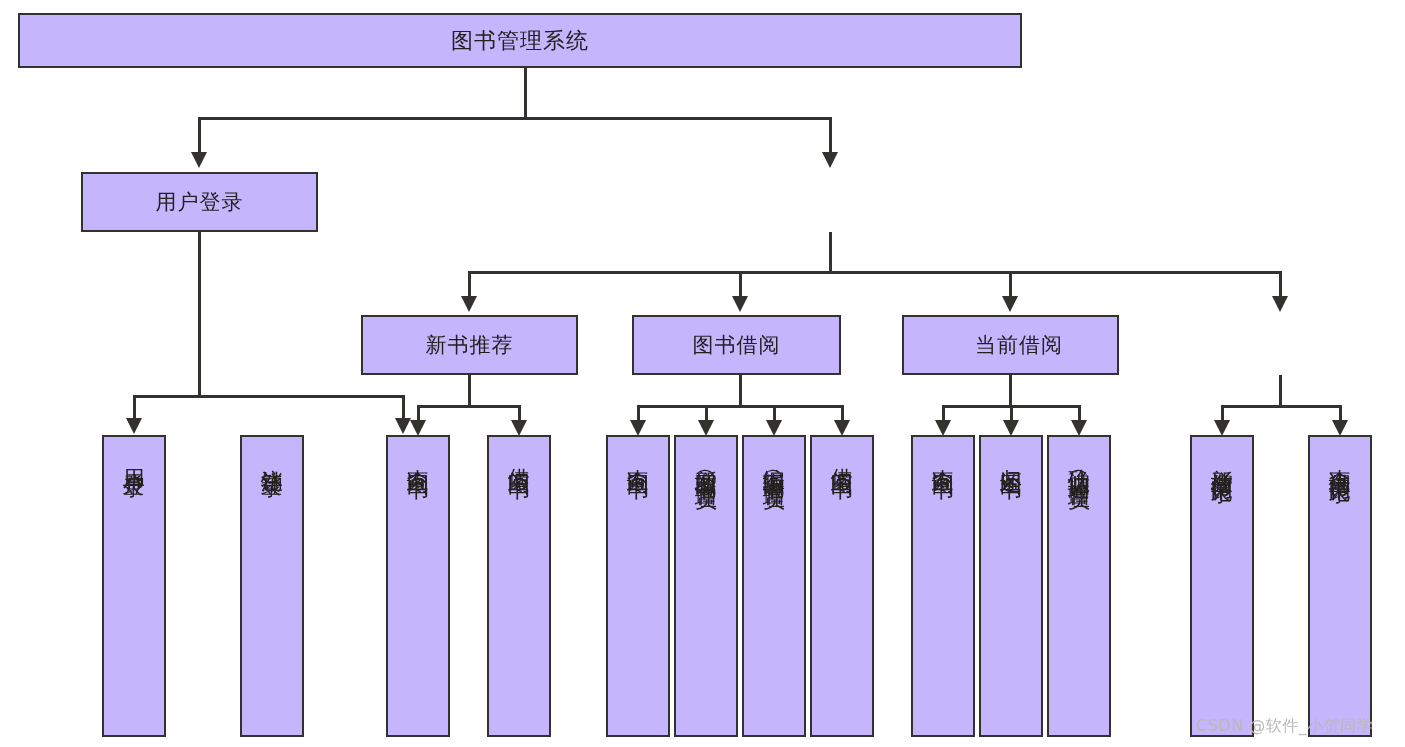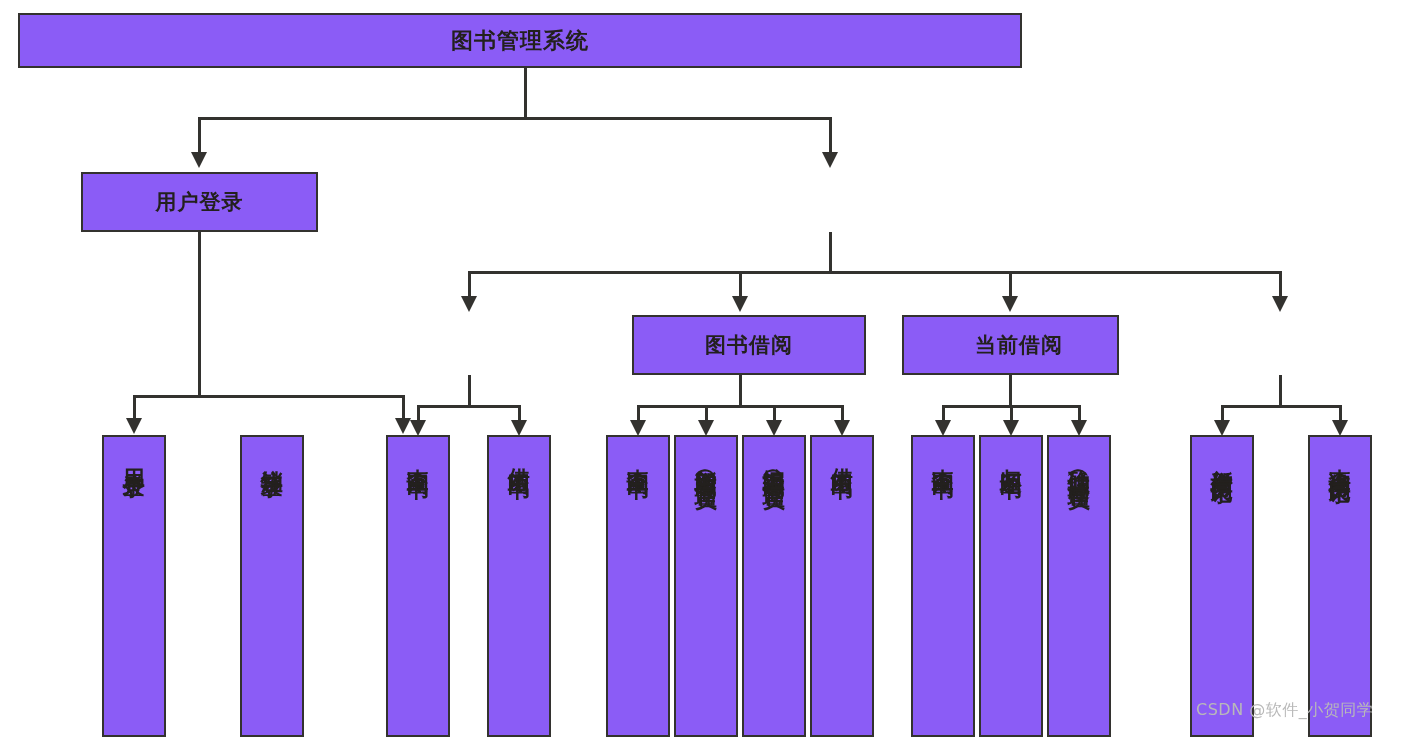--- a/index.html
+++ b/index.html
@@ -12,27 +12,26 @@
     position:relative;
     width:1405px;
     height:747px;
     background:#ffffff;
     overflow:hidden;
   }
   
   .box{
     position:absolute;
     box-sizing:border-box;
-    background:#8b5cf6;
+    background:#c4b5fd;
     border:2px solid #33322f;
     display:flex;
     align-items:center;
     justify-content:center;
     text-align:center;
-    font-weight:bold;
   }
   .box .lbl{
     font-size:21px;
     line-height:1.25;
     color:#23201e;
     letter-spacing:1px;
     white-space:nowrap;
   }
   .box.root .lbl{font-size:22px;}
   .box.lvl2 .lbl{font-size:21px;}
@@ -113,21 +112,24 @@
   <div class="hline" style="left:468px;top:271px;width:814px;"></div>
   <div class="vline" style="left:468px;top:271px;height:27px;"></div>
   <div class="arrow" style="left:461px;top:296px;"></div>
   <div class="vline" style="left:739px;top:271px;height:27px;"></div>
   <div class="arrow" style="left:732px;top:296px;"></div>
   <div class="vline" style="left:1009px;top:271px;height:27px;"></div>
   <div class="arrow" style="left:1002px;top:296px;"></div>
   <div class="vline" style="left:1279px;top:271px;height:27px;"></div>
   <div class="arrow" style="left:1272px;top:296px;"></div>
 
-  <div class="box lvl3" style="left:632px;top:315px;width:234px;height:60px;">
+  <div class="box lvl3" style="left:361px;top:315px;width:217px;height:60px;">
+    <span class="lbl">新书推荐</span>
+  </div>
+  <div class="box lvl3" style="left:632px;top:315px;width:209px;height:60px;">
     <span class="lbl">图书借阅</span>
   </div>
   <div class="box lvl3" style="left:902px;top:315px;width:217px;height:60px;padding-left:17px;">
     <span class="lbl">当前借阅</span>
   </div>
 
   <div class="vline" style="left:468px;top:375px;height:30px;"></div>
   <div class="hline" style="left:417px;top:405px;width:104px;"></div>
   <div class="vline" style="left:417px;top:405px;height:17px;"></div>
   <div class="arrow" style="left:410px;top:420px;"></div>
@@ -198,15 +200,15 @@
     <span class="lbl">确认归还（管理员）</span>
   </div>
 
   <div class="box leaf" style="left:1190px;top:435px;width:64px;height:302px;">
     <span class="lbl">新增借阅记录</span>
   </div>
   <div class="box leaf" style="left:1308px;top:435px;width:64px;height:302px;">
     <span class="lbl">查询借阅记录</span>
   </div>
 
-  <div class="watermark" style="left:1196px;top:700px;">CSDN @软件_小贺同学</div>
+  <div class="watermark" style="left:1196px;top:716px;">CSDN @软件_小贺同学</div>
 
 </div>
 
 </body></html>

